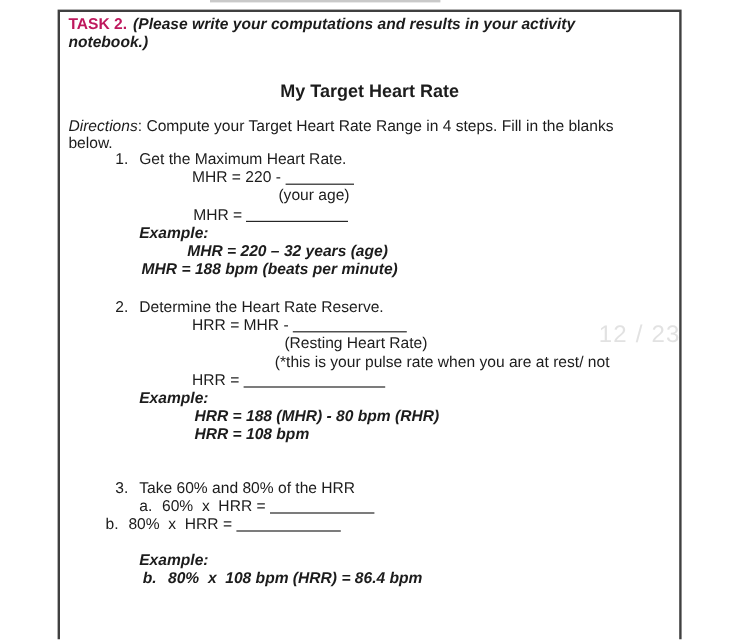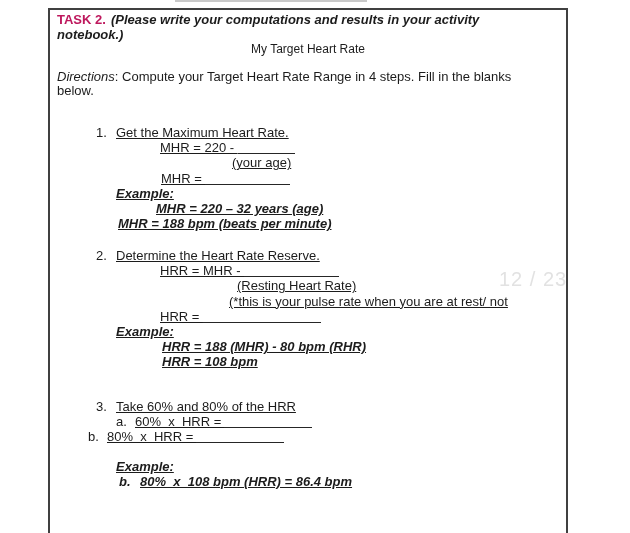--- a/index.html
+++ b/index.html
@@ -28,27 +28,27 @@
   }
   .doc-box {
     position: absolute;
     left: 48px; top: 8px;
     width: 516px; height: 540px;
     border: 2px solid #404040;
     background: transparent;
     z-index: 2;
   }
   .sec { position: absolute; left: 0; right: 0; }
-  .line  { line-height: 15.2px; white-space: nowrap; text-decoration: underline; }
+  .line  { line-height: 15.2px; white-space: nowrap; }
   .hline { line-height: 14.5px; white-space: nowrap; }
   .line span, .hline span { white-space: pre; }
   .i  { font-style: italic; }
   .bi { font-weight: bold; font-style: italic; }
   .task-label { color: #be185d; font-weight: bold; margin-right: 5px; }
-  .title { font-weight: normal; text-align: center; font-size: 12px; }
+  .title { font-weight: bold; text-align: center; font-size: 15px; margin-top: 28px; }
   .num { display: inline-block; width: 20px; }
   .itm { display: inline-block; width: 19px; }
   .itm-ex { display: inline-block; width: 21px; font-weight: bold; font-style: italic; }
   .blank {
     display: inline-block;
     height: 12px;
     border-bottom: 1.5px solid #262626;
     margin-bottom: -2px;
   }
   .w57  { width: 57px; }

